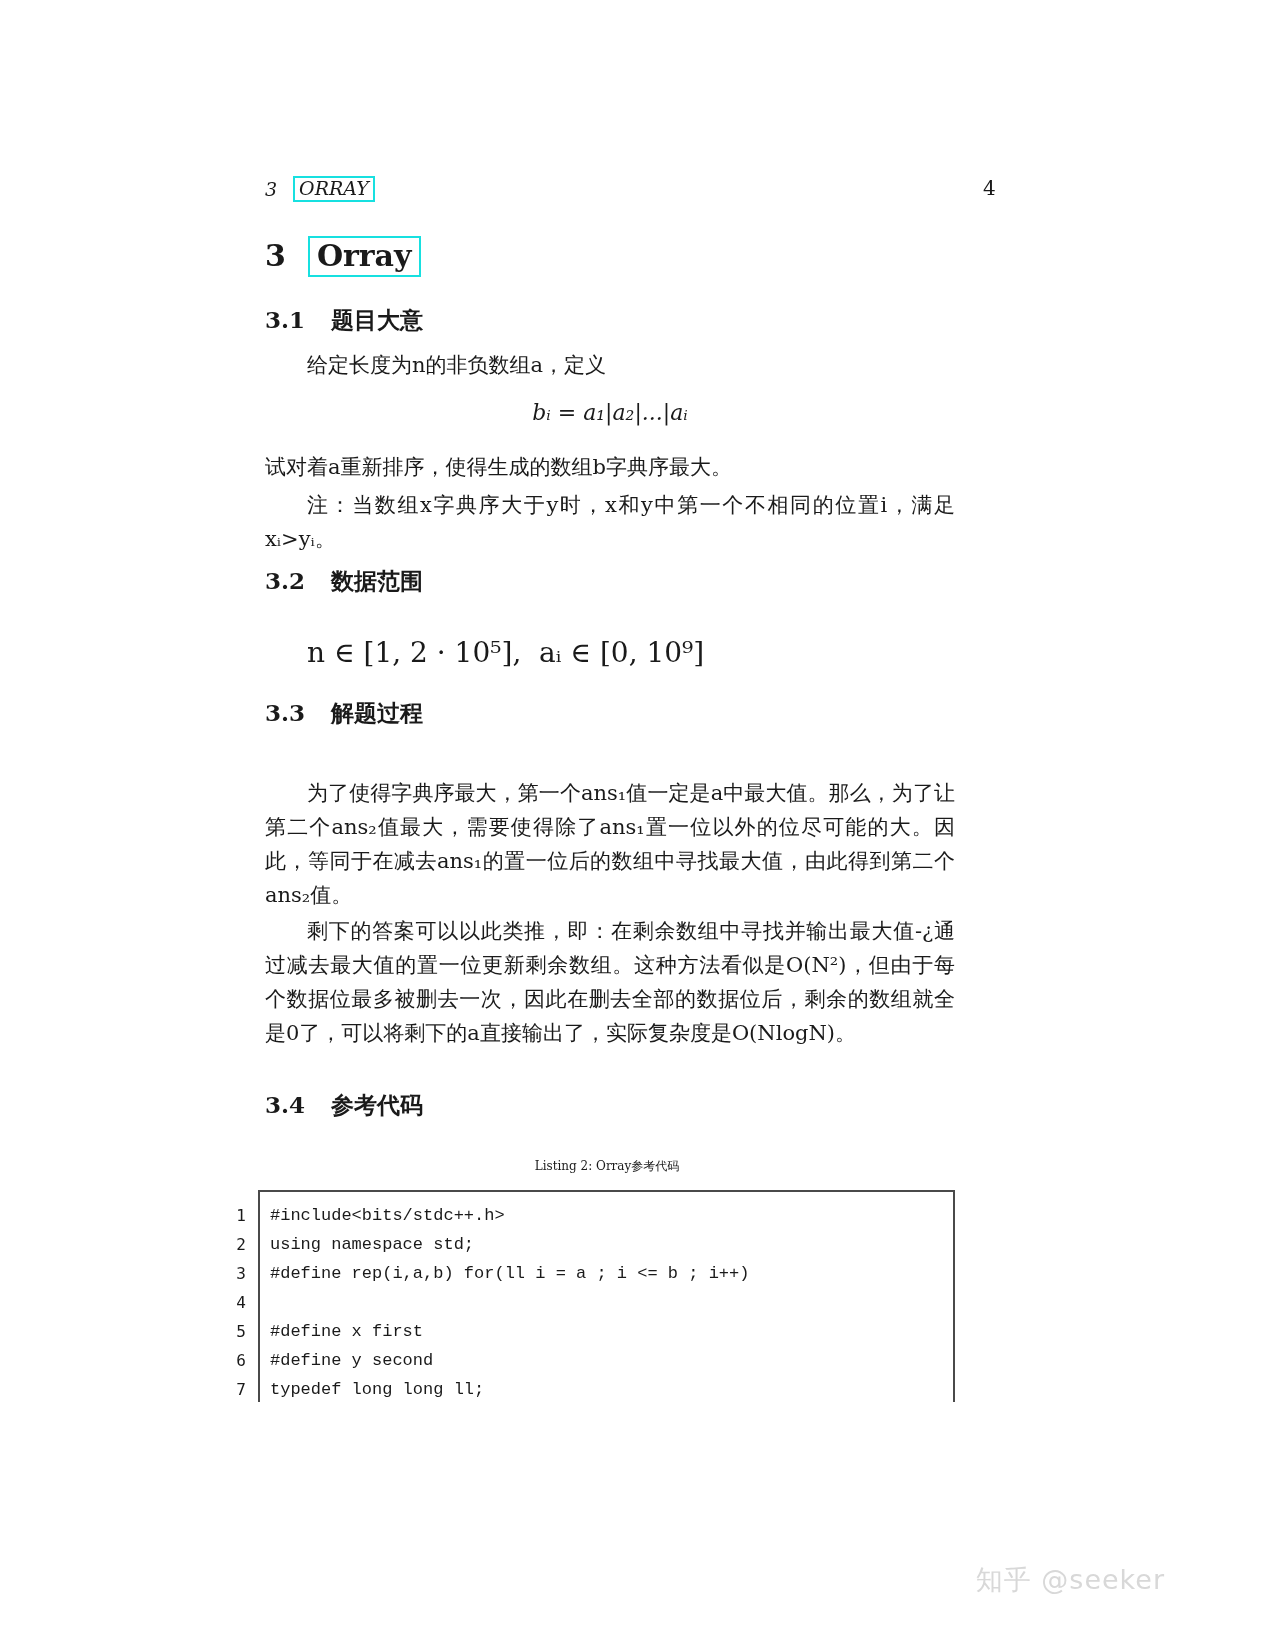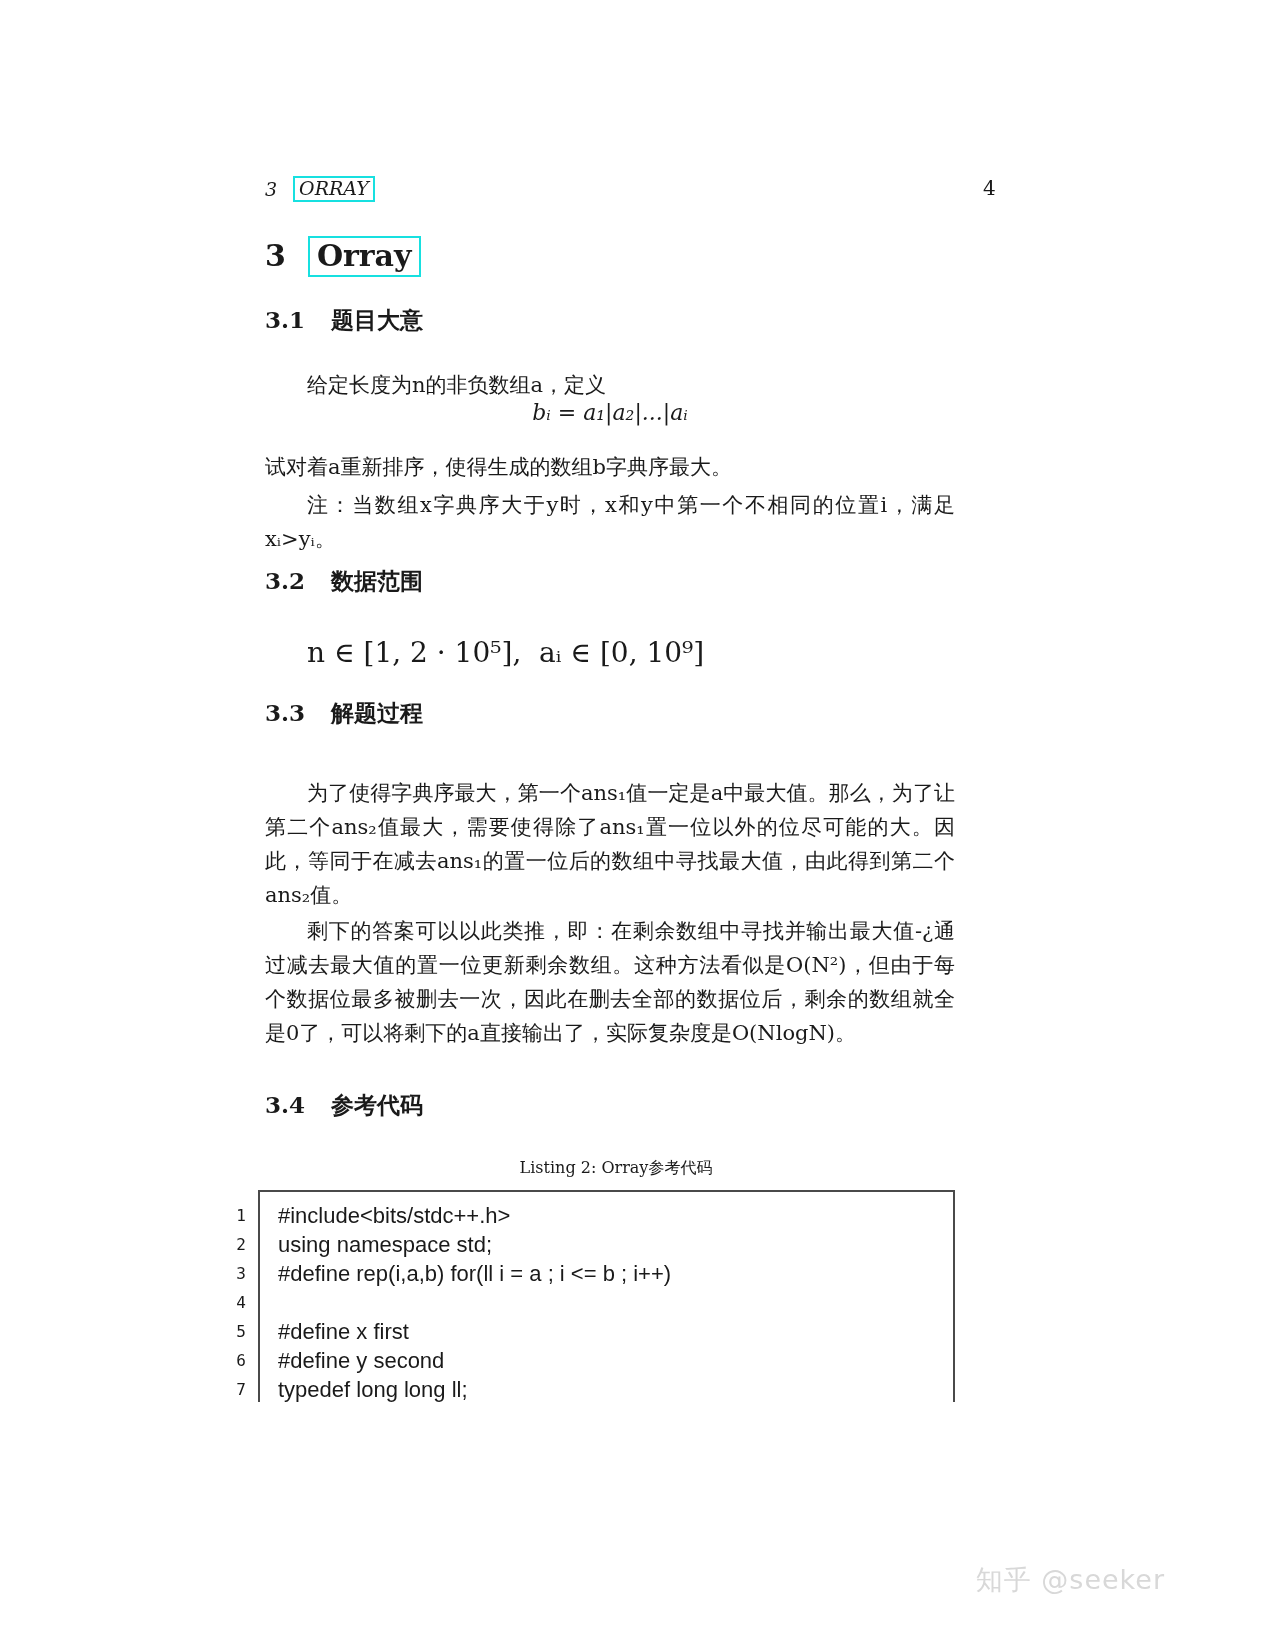--- a/index.html
+++ b/index.html
@@ -59,42 +59,42 @@
     text-align:center; font-style:italic; font-size:22px;
     white-space:pre;
   }
   .math-inlineblock {
     position:absolute; left:307px; width:648px;
     font-size:28px; white-space:pre;
   }
 
   
   .listing-caption {
-    position:absolute; top:1158px; left:271px; width:690px;
-    text-align:center; font-size:16px;
+    position:absolute; top:1158px; left:262px; width:690px;
+    text-align:center; font-size:12px;
   }
   .listing {
     position:absolute; top:1190px; left:218px; width:737px;
   }
   .code-frame {
     position:absolute; top:0; left:40px; right:0; height:212px;
     border-top:2px solid #4a4a4a;
     border-left:2px solid #4a4a4a;
     border-right:2px solid #4a4a4a;
     border-bottom:none;
   }
   .code-rows { position:relative; padding-top:11px; }
   .code-row { display:flex; height:29px; align-items:center; }
   .lno {
     width:28px; text-align:right; flex:0 0 28px;
     font-family:"DejaVu Sans Mono", monospace; font-size:16px; color:#1a1a1a;
   }
   .code {
-    margin-left:32px;
-    font-family:Liberation Sans, sans-serif; font-size:22px;
+    margin-left:24px;
+    font-family:Liberation Mono, monospace; font-size:17px;
     white-space:pre;
   }
 
   
   .watermark {
     position:absolute; top:1562px; right:110px;
     font-family:"DejaVu Sans", sans-serif;
     font-size:27px; color:#d8d8d8; letter-spacing:1px;
   }
 </style>
@@ -109,21 +109,21 @@
   </div>
   <div class="page-number">4</div>
 
   <div class="doc-title">
     <span class="tnum">3</span><span class="link-box">Orray</span>
   </div>
 
   <div class="sec-heading" style="top:305px;">
     <span class="snum">3.1</span><span class="stitle">题目大意</span>
   </div>
-  <div class="body-block indent" style="top:368px;">给定长度为n的非负数组a，定义</div>
+  <div class="body-block indent" style="top:348px;">给定长度为n的非负数组a，定义</div>
   <div class="math-display" style="top:400px;">bᵢ = a₁|a₂|...|aᵢ</div>
   <div class="body-block" style="top:450px;">试对着a重新排序，使得生成的数组b字典序最大。</div>
   <div class="body-block indent" style="top:488px;">注：当数组x字典序大于y时，x和y中第一个不相同的位置i，满足xᵢ&gt;yᵢ。</div>
 
   <div class="sec-heading" style="top:566px;">
     <span class="snum">3.2</span><span class="stitle">数据范围</span>
   </div>
   <div class="math-inlineblock" style="top:636px;">n ∈ [1, 2 · 10⁵],  aᵢ ∈ [0, 10⁹]</div>
 
   <div class="sec-heading" style="top:698px;">

